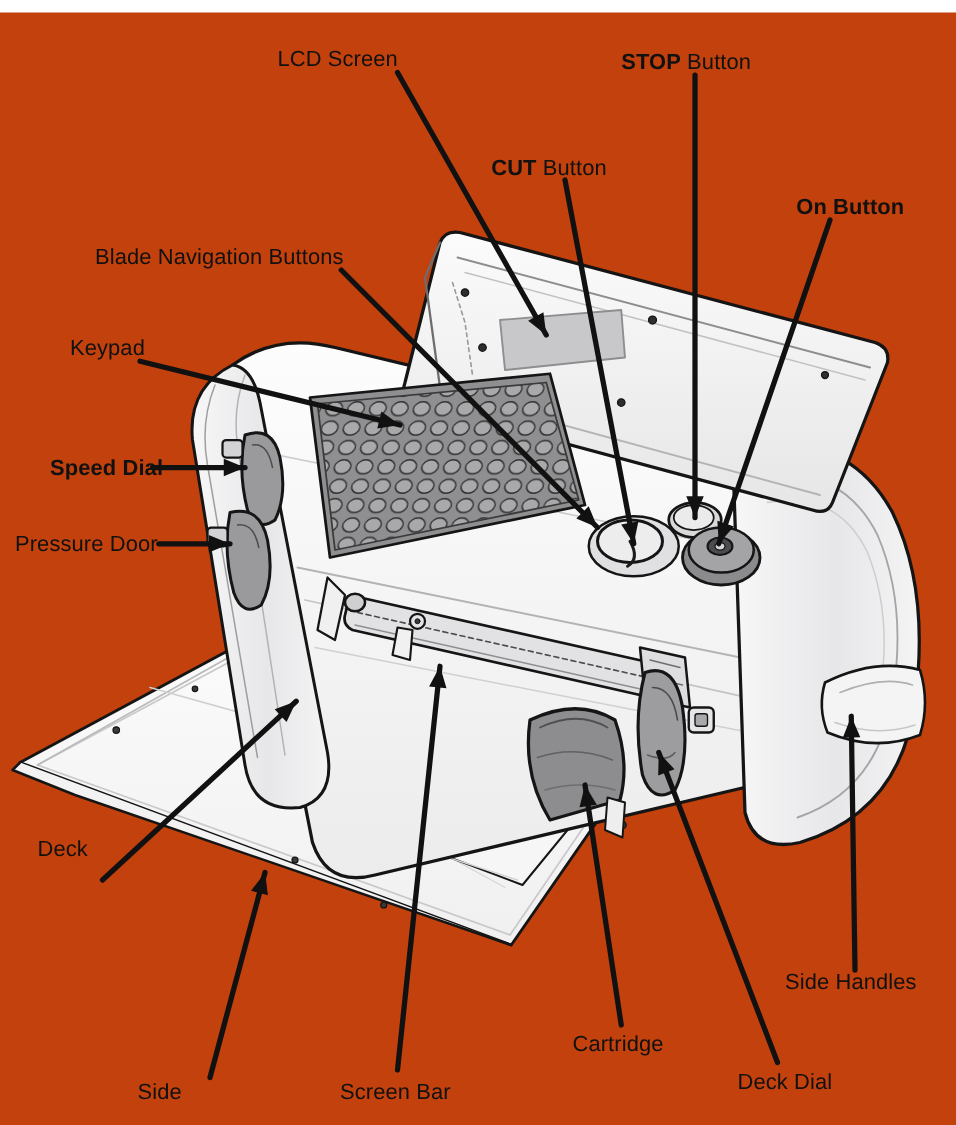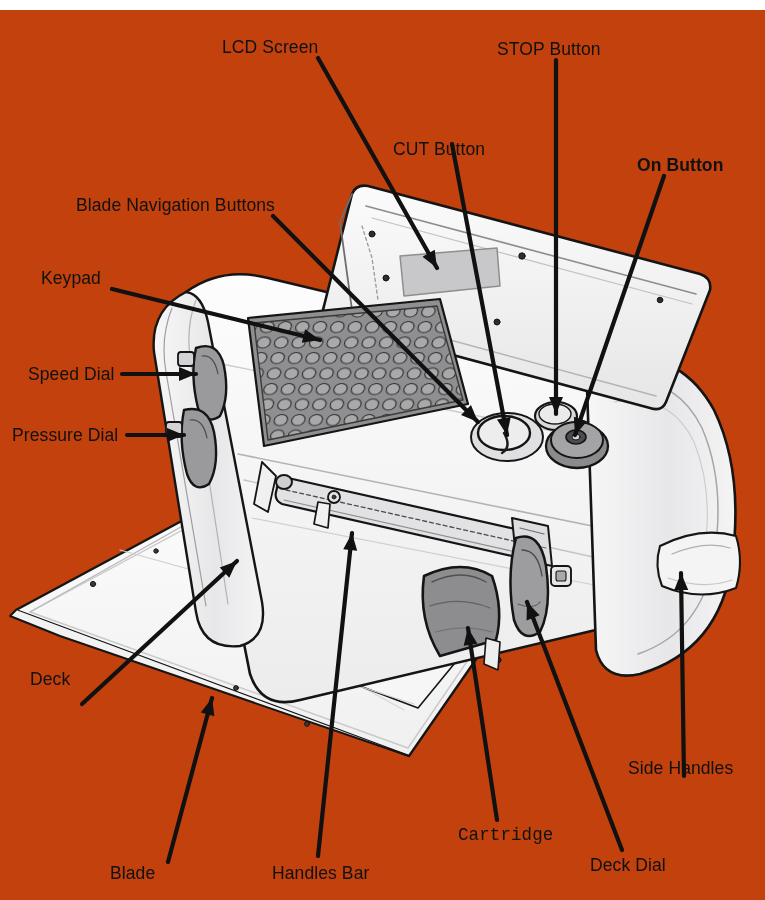--- a/index.html
+++ b/index.html
@@ -3,21 +3,21 @@
 <meta charset="utf-8">
 <title>Machine Parts Diagram</title>
 <style>
   html,body{margin:0;padding:0;background:#ffffff;}
   body{width:765px;height:900px;overflow:hidden;
        font-family:"Liberation Sans","DejaVu Sans",sans-serif;}
   #page{position:relative;width:765px;height:900px;background:#c2410c;margin-top:10px;}
   #art{position:absolute;left:0;top:0;width:765px;height:900px;}
   .lbl{position:absolute;color:#111111;font-size:17.5px;line-height:19px;
        white-space:nowrap;letter-spacing:.1px;}
-  .lbl b{font-weight:400;}
+  .lbl b{font-weight:700;}
 </style>
 </head>
 <body>
 
 <div id="page">
 
   <svg id="art" viewBox="0 0 765 900" aria-hidden="true">
     <defs>
       <linearGradient id="bodyG" x1="0" y1="0" x2="0" y2="1">
         <stop offset="0" stop-color="#fdfdfd"></stop>
@@ -217,27 +217,27 @@
         <line x1="622" y1="840" x2="527" y2="592"></line>
         <polygon points="0,0 -17,-7 -17,7" transform="translate(527,592) rotate(-110.96006341171898)" stroke="none"></polygon>
         <line x1="684" y1="766" x2="681" y2="563"></line>
         <polygon points="0,0 -17,-7 -17,7" transform="translate(681,563) rotate(-90.84667402386152)" stroke="none"></polygon>
       </g>
   </svg>
 
   <div id="labels">
       <div class="lbl" style="left: 222px; top: 28px;">LCD Screen</div>
       <div class="lbl" style="left: 497px; top: 30px;"><b>STOP</b><span> Button</span></div>
-      <div class="lbl" style="left: 393px; top: 130px;"><b>CUT</b><span> Button</span></div>
+      <div class="lbl" style="left: 393px; top: 115px;"><b>CUT</b><span> Button</span></div>
       <div class="lbl" style="left: 637px; top: 146px; font-weight: bold;">On Button</div>
       <div class="lbl" style="left: 76px; top: 186px;">Blade Navigation Buttons</div>
-      <div class="lbl" style="left: 41px; top: 259px;">Keypad</div>
-      <div class="lbl" style="left: 28px; top: 355px;">Speed Dial</div>
-      <div class="lbl" style="left: 12px; top: 416px;">Pressure Dial</div>
+      <div class="lbl" style="left: 56px; top: 259px;">Keypad</div>
+      <div class="lbl" style="left: 40px; top: 355px; font-weight: bold;">Speed Dial</div>
+      <div class="lbl" style="left: 12px; top: 416px;">Pressure Door</div>
       <div class="lbl" style="left: 30px; top: 660px;">Deck</div>
-      <div class="lbl" style="left: 110px; top: 854px;">Blade</div>
-      <div class="lbl" style="left: 272px; top: 854px;">Handles Bar</div>
-      <div class="lbl" style="left: 458px; top: 816px; font-family: Liberation Mono, monospace;">Cartridge</div>
+      <div class="lbl" style="left: 110px; top: 854px;">Side</div>
+      <div class="lbl" style="left: 272px; top: 854px;">Screen Bar</div>
+      <div class="lbl" style="left: 458px; top: 816px;">Cartridge</div>
       <div class="lbl" style="left: 590px; top: 846px;">Deck Dial</div>
-      <div class="lbl" style="left: 628px; top: 749px;">Side Handles</div>
+      <div class="lbl" style="left: 628px; top: 766px;">Side Handles</div>
     </div>
 
 </div>
 
 </body></html>

